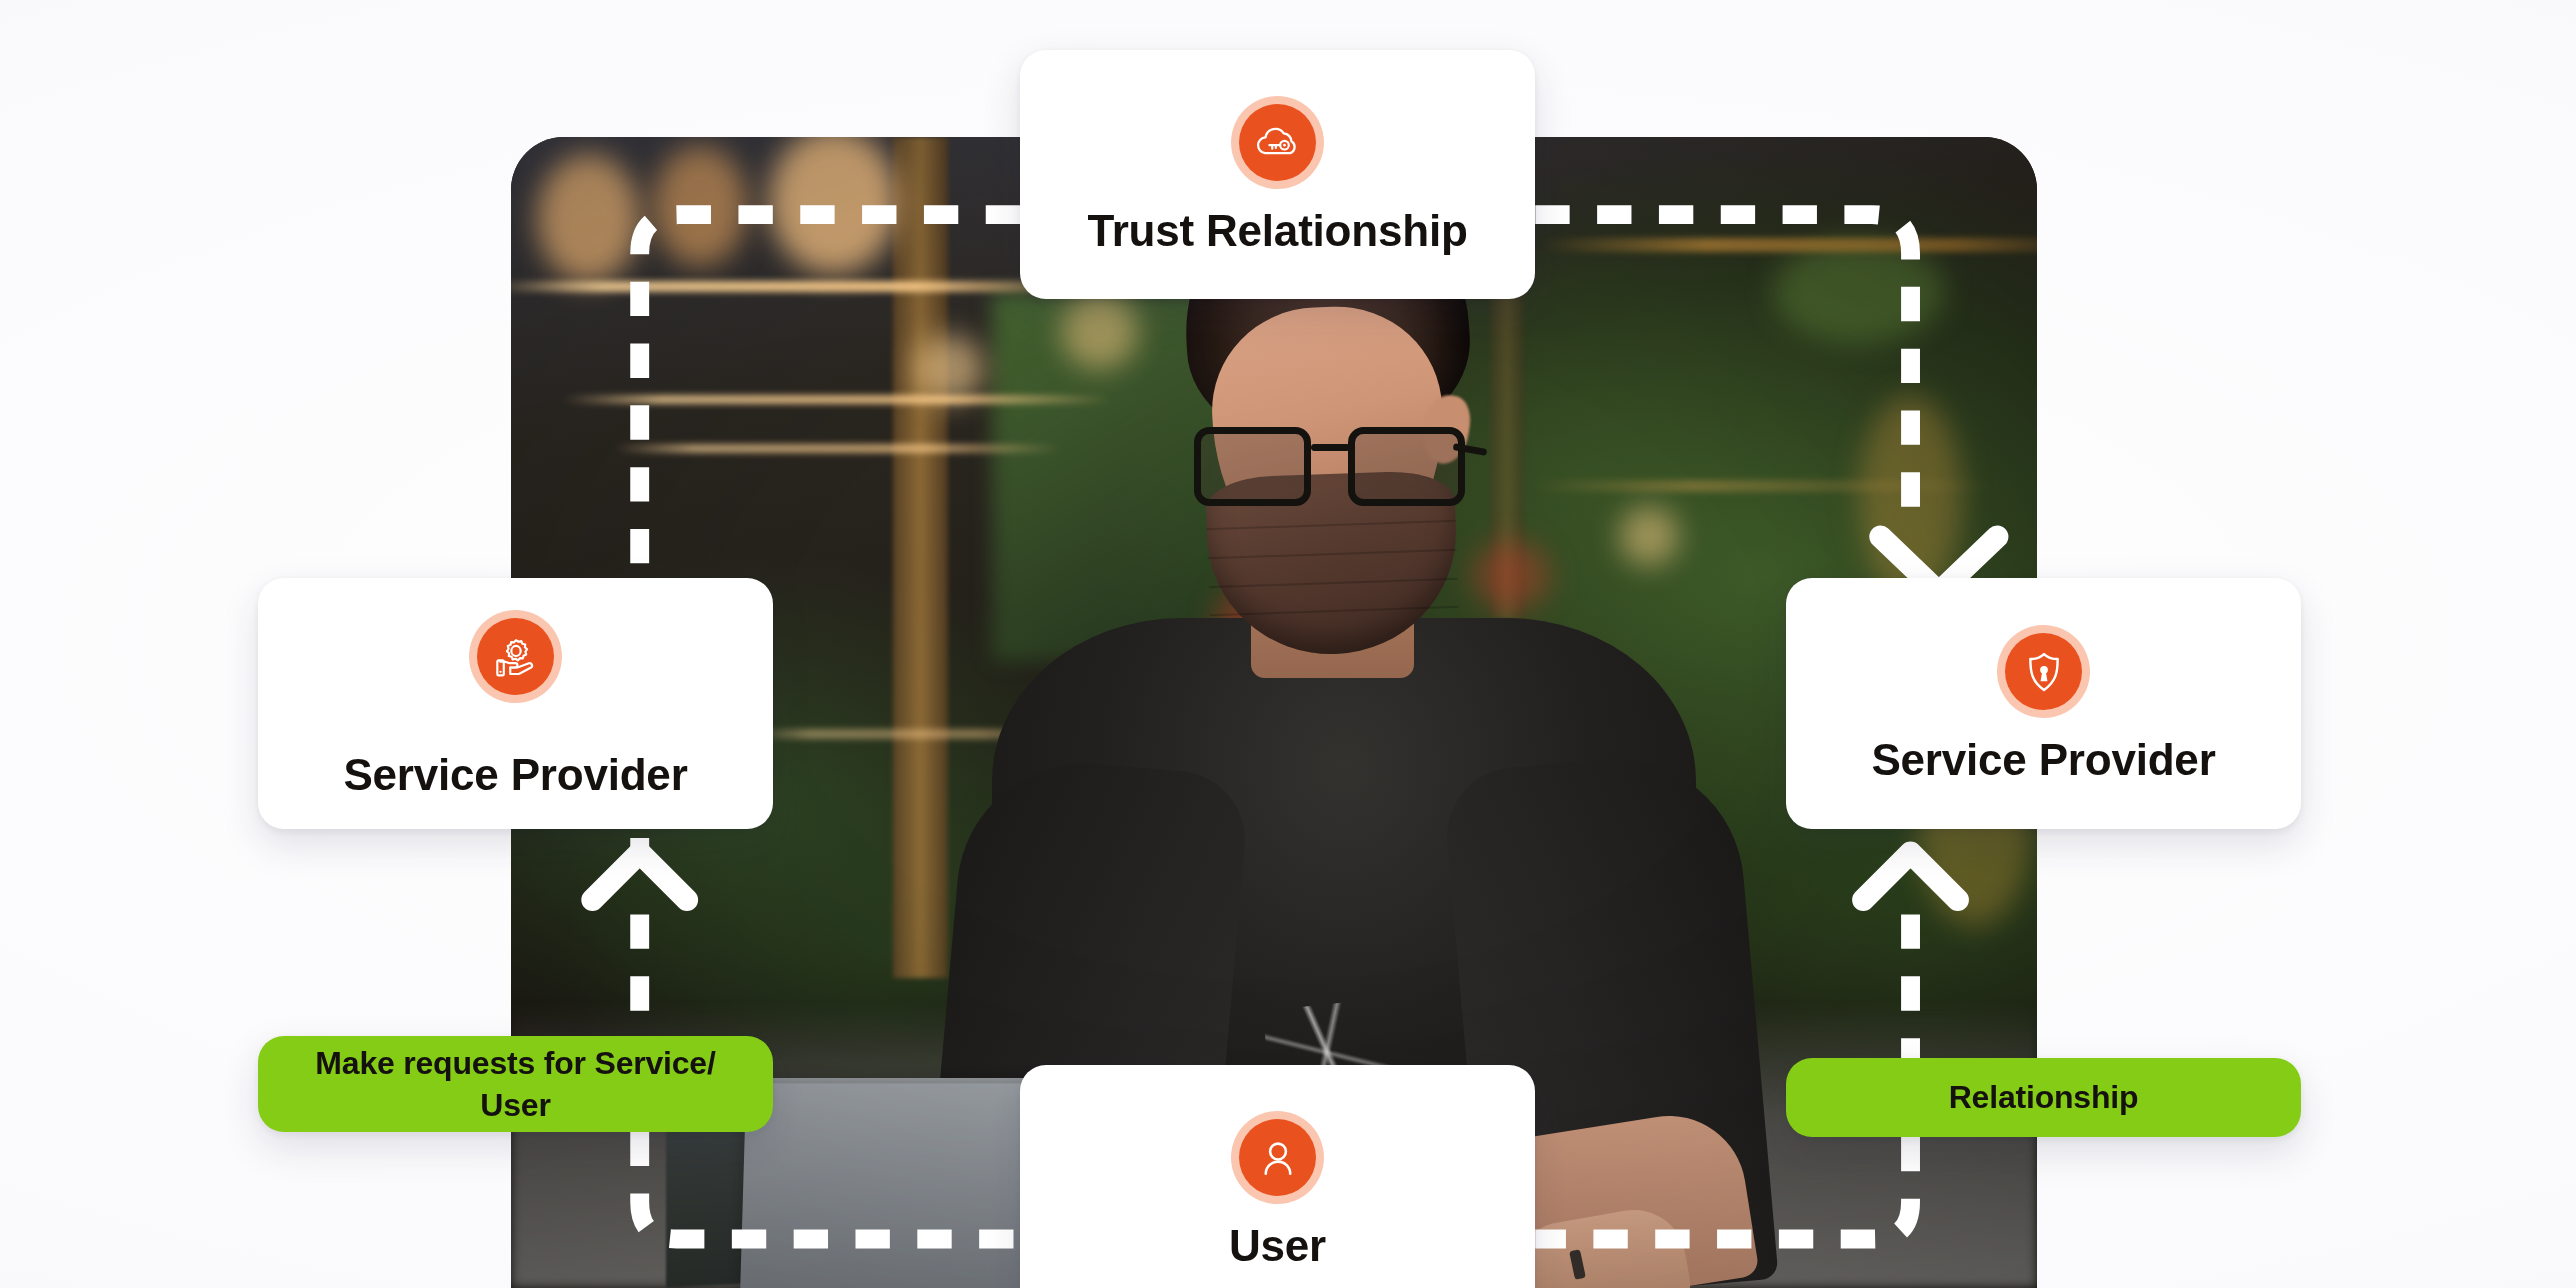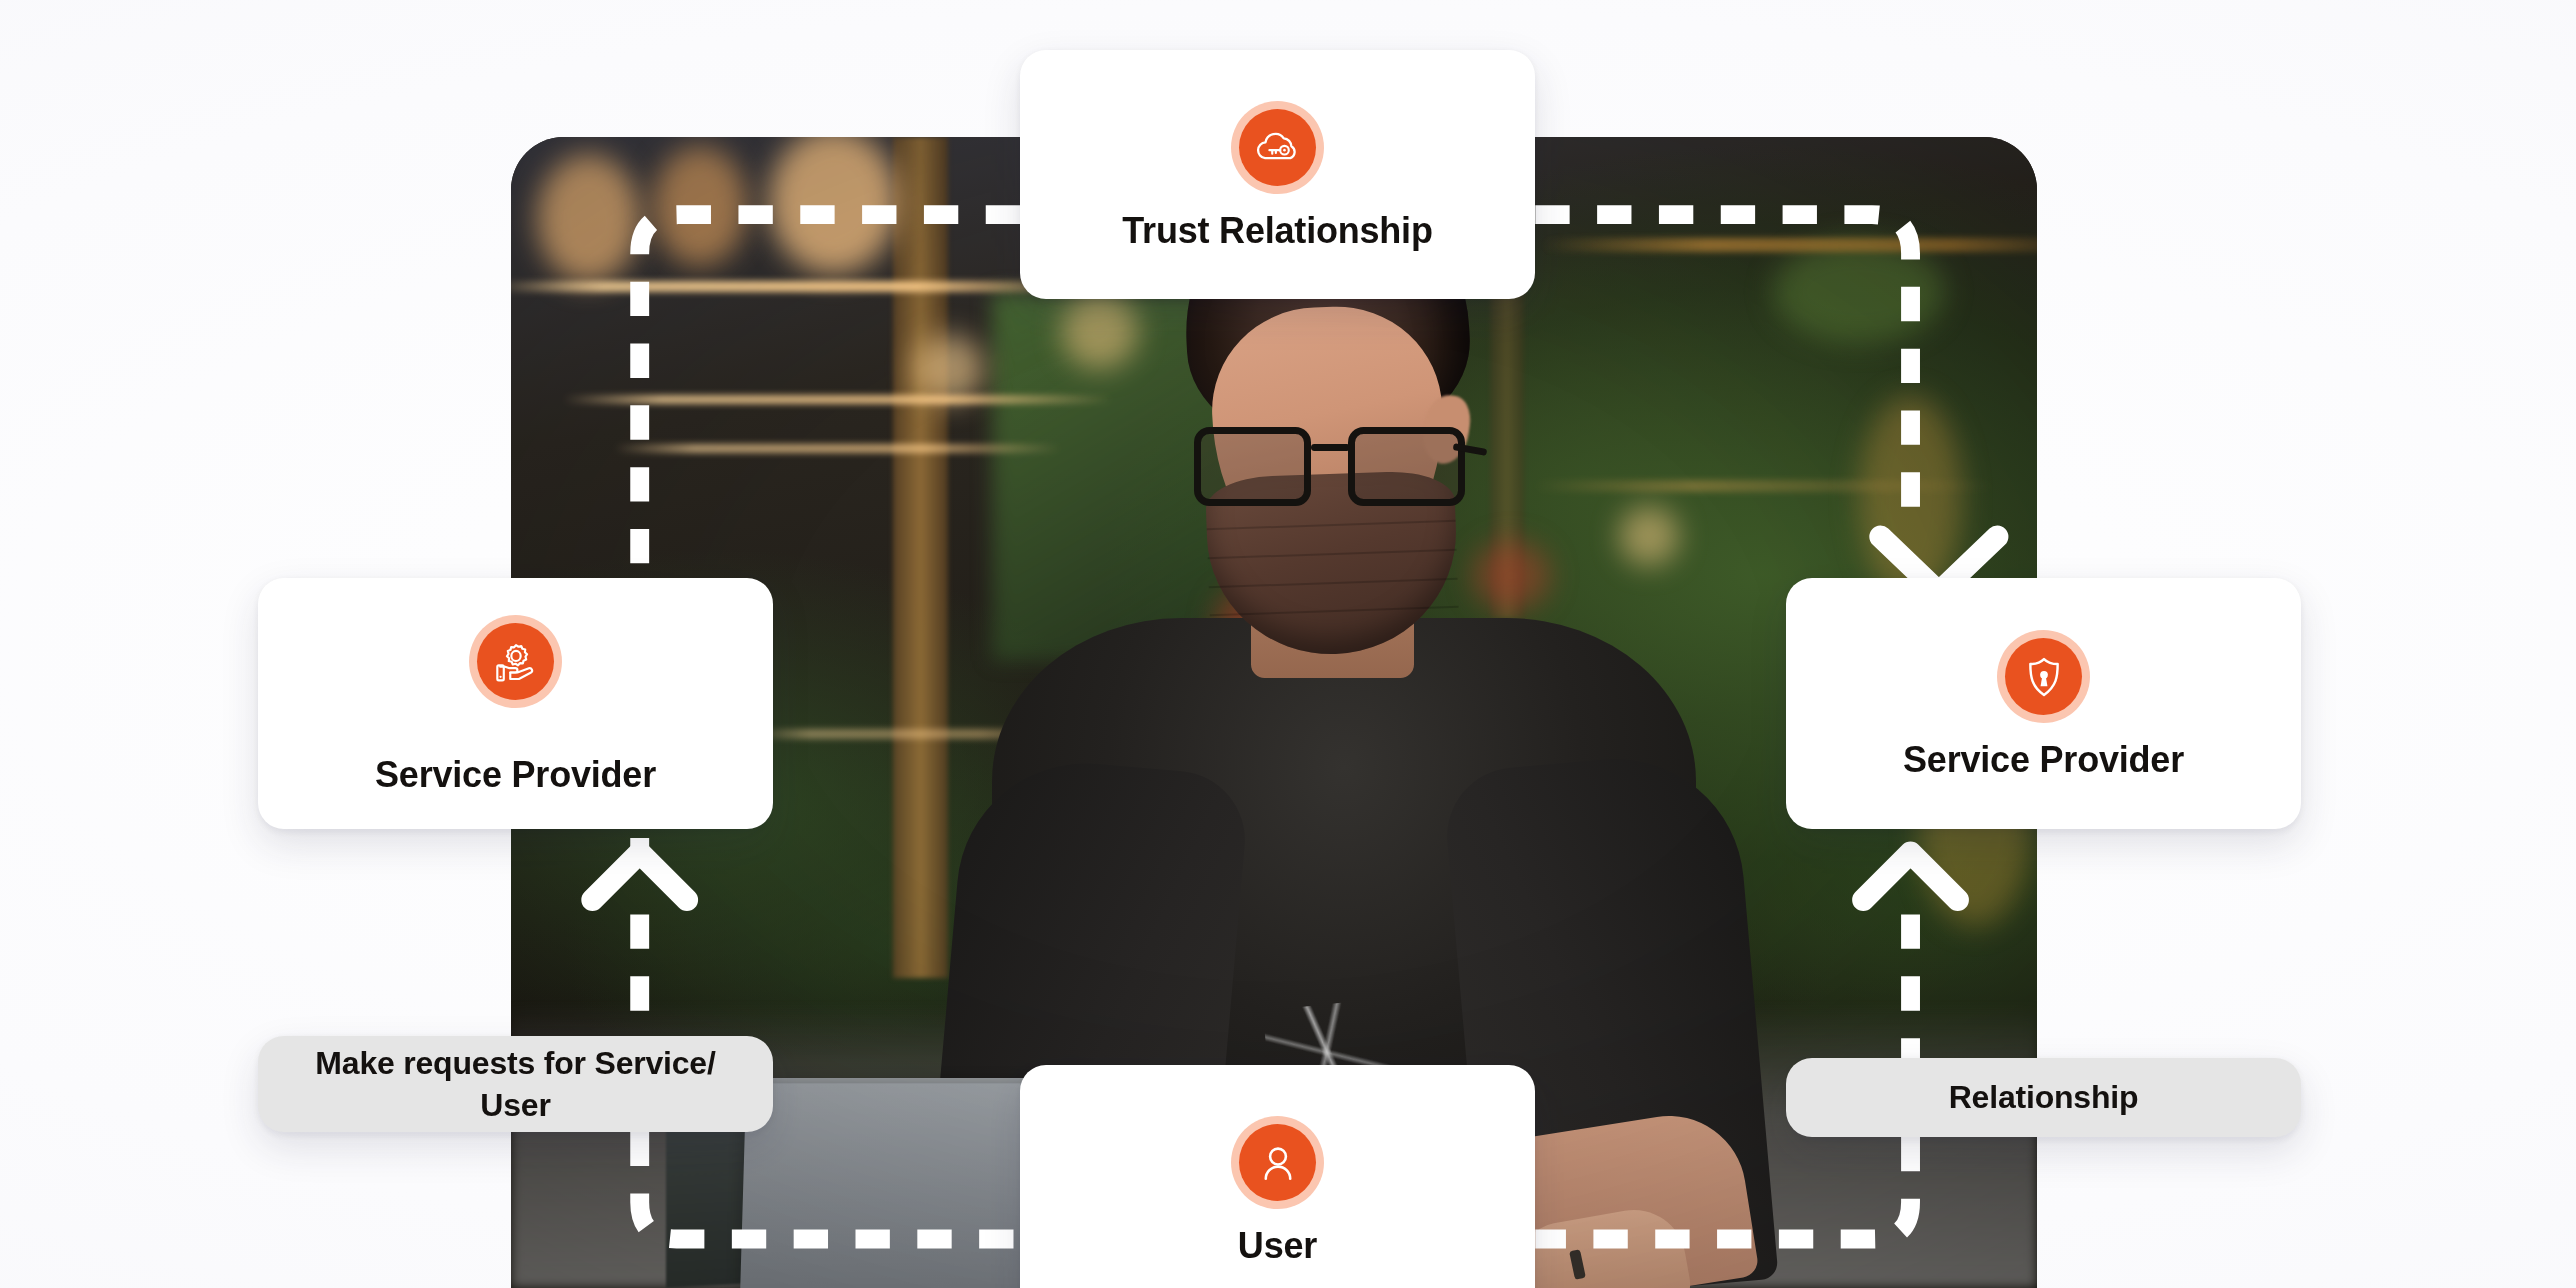--- a/index.html
+++ b/index.html
@@ -266,27 +266,27 @@
     display: flex; align-items: center; justify-content: center;
     margin-bottom: 15.5px;
   }
   .icon-disc {
     width: 77px; height: 77px; border-radius: 50%;
     background: #e9521f;
     display: flex; align-items: center; justify-content: center;
   }
   .icon-disc svg { width: 46px; height: 46px; display: block; }
   .card-label {
-    font-size: 36px; font-weight: bold; color: #14110f;
+    font-size: 44px; font-weight: bold; color: #14110f;
     letter-spacing: -0.2px; text-align: center; line-height: 1.18;
     white-space: nowrap;
   }
   .pill {
     position: absolute;
-    background: #e5e5e5; border-radius: 26px;
+    background: #84cc16; border-radius: 26px;
     box-shadow: 0 15.5px 38px rgba(42,42,72,.13), 0 2.6px 8.6px rgba(42,42,72,.07);
     display: flex; align-items: center; justify-content: center;
     padding: 19px 31px;
   }
   .pill-label {
     font-size: 32px; font-weight: bold; color: #14110f;
     text-align: center; line-height: 1.32; letter-spacing: -0.2px;
   }
 
   

